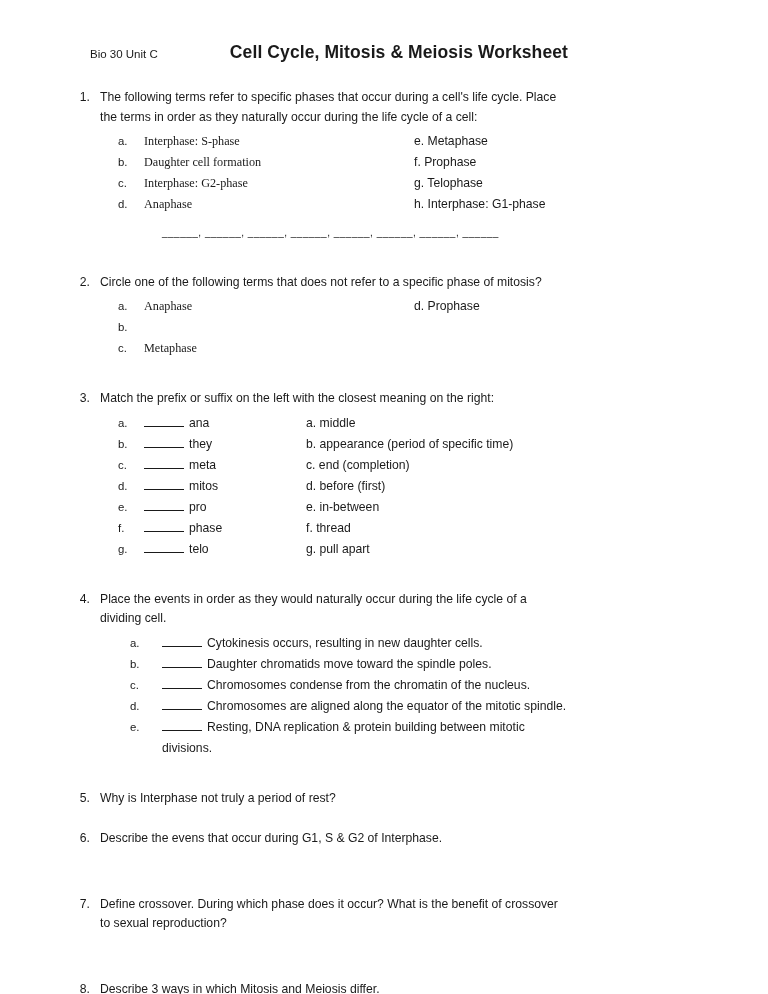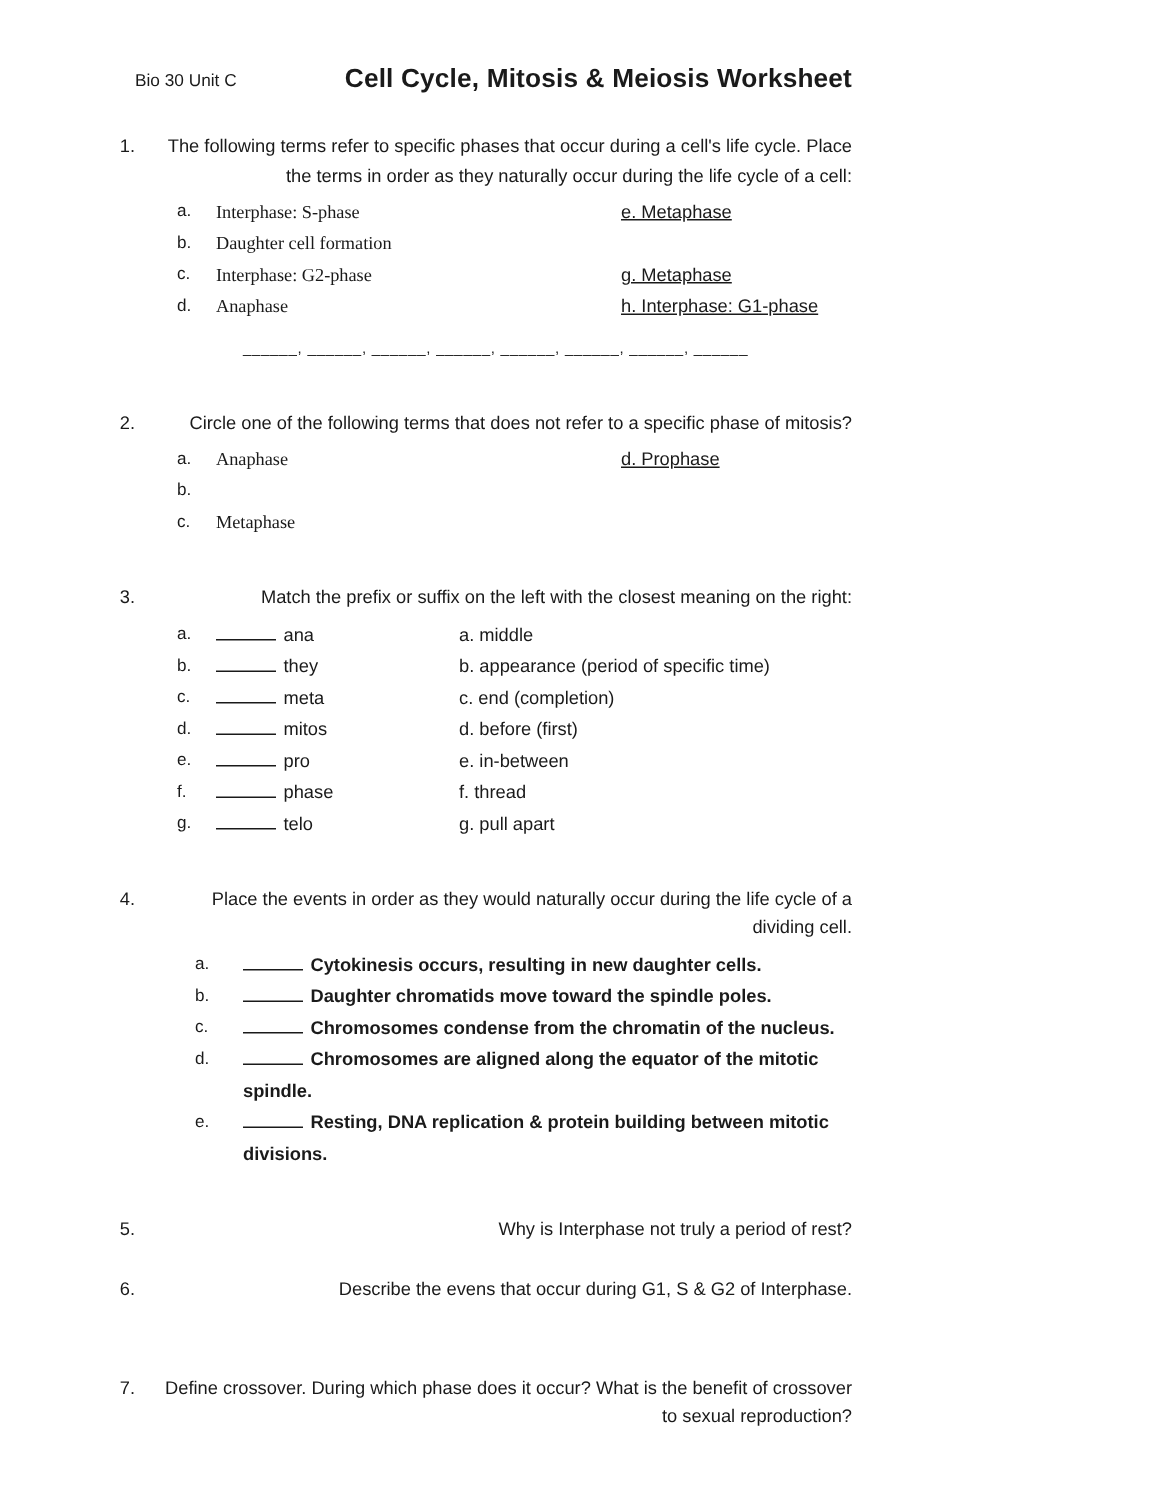--- a/index.html
+++ b/index.html
@@ -55,21 +55,20 @@
     line-height: 19px;
   }
   .q-body {
     flex: 1 1 auto;
     font-size: 12.2px;
     line-height: 19.5px;
   }
   .q-text {
     font-size: 12.2px;
     line-height: 19.5px;
-    text-align: right;
   }
   
   .letters {
     margin-top: 4px;
     position: relative;
   }
   .letter-row {
     display: flex;
     line-height: 21px;
     font-size: 12.2px;
@@ -81,21 +80,20 @@
     box-sizing: border-box;
     font-size: 11.4px;
   }
   .letter-text {
     flex: 0 0 auto;
     width: 270px;
     font-family: Liberation Serif, serif;
   }
   .letter-right {
     flex: 1 1 auto;
-    text-decoration: underline;
   }
   .blanks {
     padding-left: 62px;
     margin-top: 8px;
     font-size: 10px;
     letter-spacing: 0.5px;
     white-space: nowrap;
   }
   .match-row {
     display: flex;
@@ -131,21 +129,20 @@
   }
   .ordered-label {
     width: 62px;
     flex: 0 0 62px;
     padding-left: 30px;
     box-sizing: border-box;
     font-size: 11.4px;
   }
   .ordered-text {
     flex: 1 1 auto;
-    font-weight: bold;
   }
   .spacer-sm { height: 5px; }
   .spacer-md { height: 14px; }
   .spacer-lg { height: 30px; }
 </style>
 </head>
 <body>
 
 <div class="page">
 
@@ -160,25 +157,26 @@
       <div class="q-text">The following terms refer to specific phases that occur during a cell's life cycle. Place the terms in order as they naturally occur during the life cycle of a cell:</div>
       <div class="letters">
         <div class="letter-row">
           <div class="letter-label">a.</div>
           <div class="letter-text">Interphase: S-phase</div>
           <div class="letter-right">e. Metaphase</div>
         </div>
         <div class="letter-row">
           <div class="letter-label">b.</div>
           <div class="letter-text">Daughter cell formation</div>
+          <div class="letter-right">f. Prophase</div>
         </div>
         <div class="letter-row">
           <div class="letter-label">c.</div>
           <div class="letter-text">Interphase: G2-phase</div>
-          <div class="letter-right">g. Metaphase</div>
+          <div class="letter-right">g. Telophase</div>
         </div>
         <div class="letter-row">
           <div class="letter-label">d.</div>
           <div class="letter-text">Anaphase</div>
           <div class="letter-right">h. Interphase: G1-phase</div>
         </div>
       </div>
       <div class="blanks">______,  ______,  ______,  ______,  ______,  ______,  ______,  ______</div>
     </div>
   </div>

